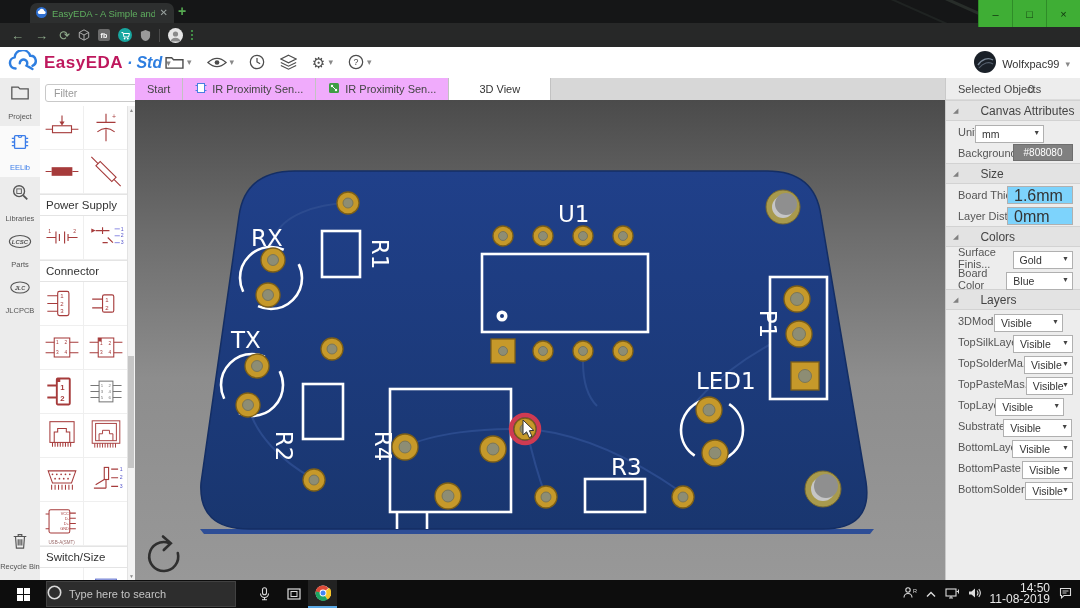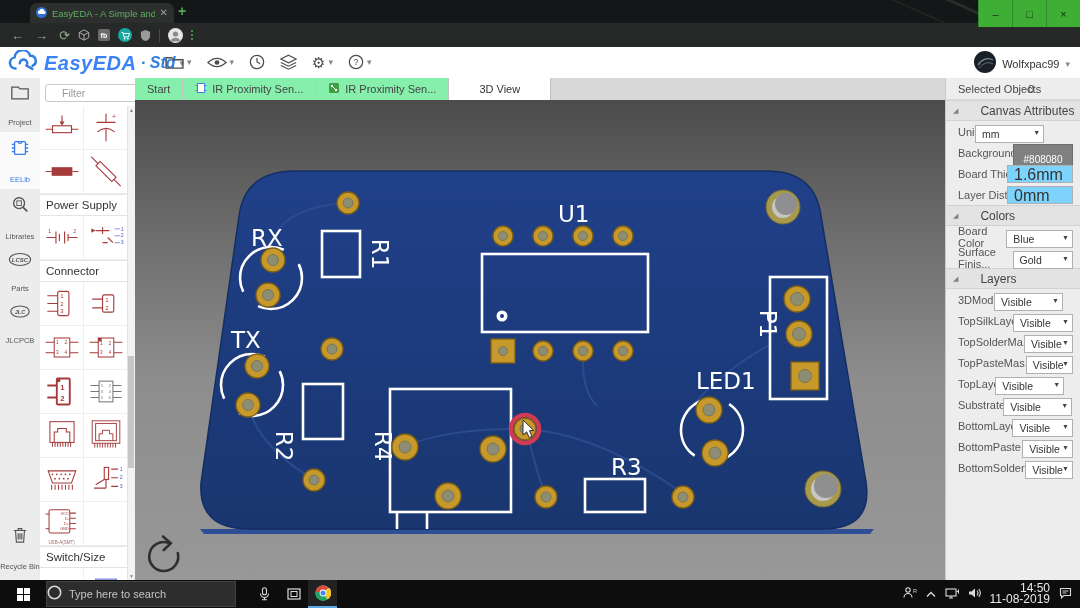--- a/index.html
+++ b/index.html
@@ -26,73 +26,73 @@
   #star{margin-left:auto;color:#c9c9c9;font-size:11px}
   .extic{margin-left:8px;display:flex;align-items:center}
   #fbext{width:12px;height:12px;background:#6b6b6b;border-radius:2px;color:#fff;font-size:7px;
          font-weight:bold;display:flex;align-items:center;justify-content:center}
   .extdiv{width:1px;height:13px;background:#4a4a4a;margin-left:8px}
   #menudots{margin-left:8px;display:flex;flex-direction:column;gap:1.5px}
   #menudots i{width:2.5px;height:2.5px;border-radius:50%;background:#4caf50}
   
   #edabar{left:0;top:47px;width:1080px;height:31px;background:#fff;border-bottom:1px solid #d8d8d8}
   #brand{position:absolute;left:8px;top:3px;display:flex;align-items:center;gap:4px}
-  #brand .n{font-size:20px;font-weight:bold;font-style:italic;color:#3b82f6;letter-spacing:.5px}
+  #brand .n{font-size:17px;font-weight:bold;color:#be185d;letter-spacing:.5px}
   #brand .e{font-size:16px;font-weight:bold;font-style:italic;color:#2e7ee0}
   .caret{color:#888;font-size:9px}
   #tbicons{position:absolute;left:165px;top:0;height:30px;display:flex;align-items:center;gap:15px}
   .tbi{display:flex;align-items:center;gap:3px}
   #gear{font-size:15px;color:#4c4c4c;line-height:1}
   #userbox{position:absolute;right:10px;top:4px;display:flex;align-items:center;gap:6px}
   #userbox .u{font-size:11px;color:#333}
   
   #leftrail{left:0;top:78px;width:40px;height:502px;background:#ececec;border-right:1px solid #d2d2d2}
-  .rit{display:flex;flex-direction:column;align-items:center;padding:6px 0 5px;gap:14px}
+  .rit{display:flex;flex-direction:column;align-items:center;padding:6px 0 5px;gap:8px}
   .rit .l{font-size:7.5px;color:#555;text-align:center;line-height:8px}
   .rit.active{background:#fafafa}
   .rit.active .l{color:#3b7de9}
   #recycle{position:absolute;bottom:4px;left:0;width:40px}
   
   #eelibpanel{left:40px;top:78px;width:95px;height:502px;background:#fff;border-right:1px solid #c9c9c9;overflow:hidden}
   #filter{margin:6px 4px 4px 5px;width:75px;height:14px;border:1px solid #c9c9c9;border-radius:3px;
-          font-size:10.5px;padding:1px 16px;color:#333;outline:none}
+          font-size:10.5px;padding:1px 8px;color:#333;outline:none}
   #filter::placeholder{color:#999}
   .lib-head{width:88px;height:20px;line-height:20px;padding-left:6px;font-size:11.5px;color:#333;
             border-top:1px solid #e4e4e4;border-bottom:1px solid #e4e4e4;background:#fff}
   .lib-grid{display:flex;flex-wrap:wrap;width:88px}
   .lib-cell{width:43px;height:43px;border-right:1px solid #efefef;border-bottom:1px solid #efefef;
             display:flex;align-items:center;justify-content:center;position:relative}
   .lib-cell svg{width:38px;height:35px}
   .lib-cap{position:absolute;bottom:0;left:0;right:0;text-align:center;font-size:4.5px;color:#9a6a6a}
   #libscroll{position:absolute;right:0;top:28px;width:7px;height:474px;background:#f3f3f3;border-left:1px solid #e3e3e3}
   #libthumb{position:absolute;left:0;top:250px;width:6px;height:112px;background:#c6c6c6}
   .scrarr{position:absolute;left:0;width:7px;text-align:center;font-size:5px;color:#8a8a8a}
   
   #tabstrip{left:135px;top:78px;width:810px;height:22px;background:#d7d7d7;border-bottom:1px solid #c2c2c2;display:flex}
   .ctab{height:22px;display:flex;align-items:center;gap:5px;font-size:11px;color:#444;
-        padding:0 12px;border-right:1px solid #c2c2c2;background:#86efac;box-sizing:border-box}
+        padding:0 12px;border-right:1px solid #c2c2c2;background:#f0abfc;box-sizing:border-box}
   .ctab.active{background:#fff;color:#333;padding:0 30px}
   #canvas{left:135px;top:100px;width:810px;height:480px;
           background:linear-gradient(180deg,#4b4b4b 0%,#6d6d6d 28%,#8d8d8d 58%,#989898 100%)}
   #canvas svg{position:absolute;left:0;top:0}
   
   #rightpanel{left:945px;top:78px;width:135px;height:572px;background:#ededed;border-left:1px solid #c9c9c9;
               font-size:11px;color:#555}
   .prow{height:21px;display:flex;align-items:center;padding-left:12px;position:relative;box-sizing:border-box}
   .phead{height:21px;background:#e3e3e3;border-top:1px solid #d2d2d2;border-bottom:1px solid #d2d2d2;
          display:flex;align-items:center;padding-left:7px;gap:22px;color:#444;font-size:12px;box-sizing:border-box}
   .tri{font-size:7px;color:#808080}
   .ctrl{position:absolute;right:8px;top:2px}
   .sel{width:58px;height:15px;background:#fff;border:1px solid #b0b0b0;font-size:10.5px;color:#333;
        display:flex;align-items:center;padding:1px 3px 0 6px;position:relative}
   .sel .vc{position:absolute;right:3px;top:3px;font-size:7px;color:#444}
   .tin{width:58px;height:15px;background:#7dd3fc;border:1px solid #b0b0b0;font-size:16px;color:#333;
        display:flex;align-items:center;padding:1px 0 0 6px}
   .swatch{width:58px;height:15px;background:#808080;border:1px solid #6e6e6e;font-size:10px;color:#fff;
-          display:flex;align-items:center;justify-content:center;padding-top:7px}
+          display:flex;align-items:center;justify-content:center;padding-top:0}
   #selrow{height:22px;border-bottom:1px solid #dcdcdc;color:#444}
   #selrow .v{position:absolute;left:82px}
   
   #taskbar{left:0;top:580px;width:1080px;height:28px;background:#0d0d0d;display:flex;align-items:center}
   #startbtn{width:46px;height:28px;display:flex;align-items:center;justify-content:center}
   #searchbox{width:190px;height:26px;background:#2d2d2d;border:1px solid #414141;box-sizing:border-box;
              display:flex;align-items:center;gap:7px;}
   #searchbox .p{font-size:11px;color:#c5c5c5}
   .tbic{width:29px;height:28px;display:flex;align-items:center;justify-content:center}
   #chromebtn{background:#222;border-bottom:2px solid #5aa9e6;box-sizing:border-box}
@@ -691,43 +691,47 @@
       <span>Units</span>
     <div class="sel ctrl">
         <span>mm</span>
         <span class="vc">▼</span>
       </div>
     </div>
   <div class="prow">
       <span>Background</span>
     <div class="swatch ctrl">#808080</div>
     </div>
+  <div class="phead">
+      <span class="tri">◢</span>
+      <span>Size</span>
+    </div>
   <div class="prow">
       <span>Board Thickn...</span>
     <div class="tin ctrl">1.6mm</div>
     </div>
   <div class="prow">
       <span>Layer Distance</span>
     <div class="tin ctrl">0mm</div>
     </div>
   <div class="phead">
       <span class="tri">◢</span>
       <span>Colors</span>
+    </div>
+  <div class="prow">
+      <span>Surface Finis...</span>
+    <div class="sel ctrl">
+        <span>Gold</span>
+        <span class="vc">▼</span>
+      </div>
     </div>
   <div class="prow">
       <span>Board Color</span>
     <div class="sel ctrl">
         <span>Blue</span>
-        <span class="vc">▼</span>
-      </div>
-    </div>
-  <div class="prow">
-      <span>Surface Finis...</span>
-    <div class="sel ctrl">
-        <span>Gold</span>
         <span class="vc">▼</span>
       </div>
     </div>
   <div class="phead">
       <span class="tri">◢</span>
       <span>Layers</span>
     </div>
   <div id="layers-list">
       <div class="prow">
         <span>3DModel</span>

